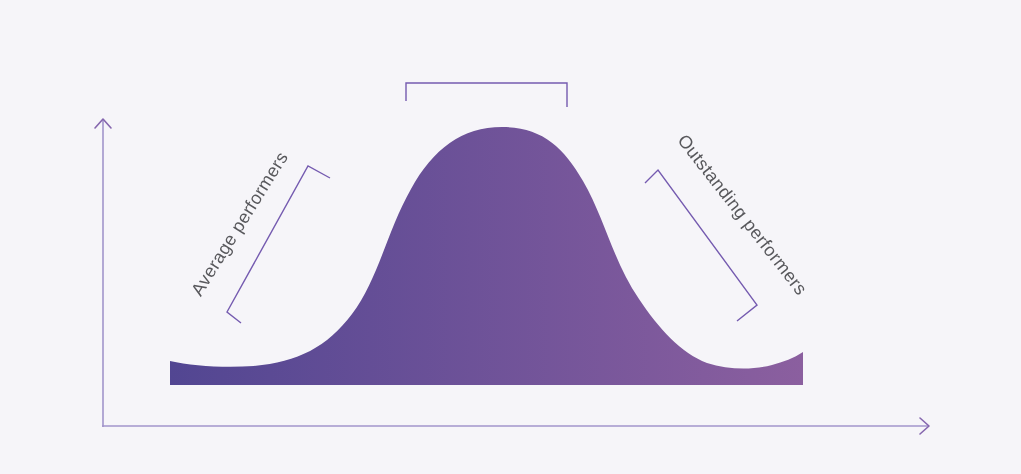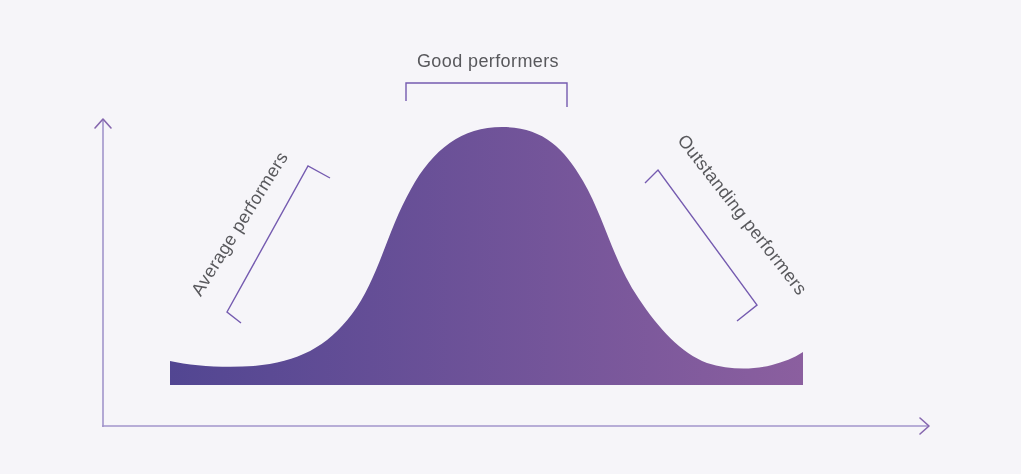--- a/index.html
+++ b/index.html
@@ -79,16 +79,15 @@
 
     <path fill="none" stroke-width="1.4" stroke-linejoin="miter" d="M 241 323 L 227 312 L 308 166 L 330 178" stroke="#755bb0"></path>
 
     <path fill="none" stroke-width="1.4" stroke-linejoin="miter" d="M 406 101 L 406 83 L 567 83 L 567 107" stroke="#755bb0"></path>
 
     <path fill="none" stroke-width="1.4" stroke-linejoin="miter" d="M 645 183 L 658 170 L 757 305 L 737 321" stroke="#755bb0"></path>
   </svg>
 
   <div class="label label-average">Average performers</div>
 
-  <div class="label label-good">Good performers</div>
 
   <div class="label label-outstanding">Outstanding performers</div>
 </div>
 
 </body></html>

